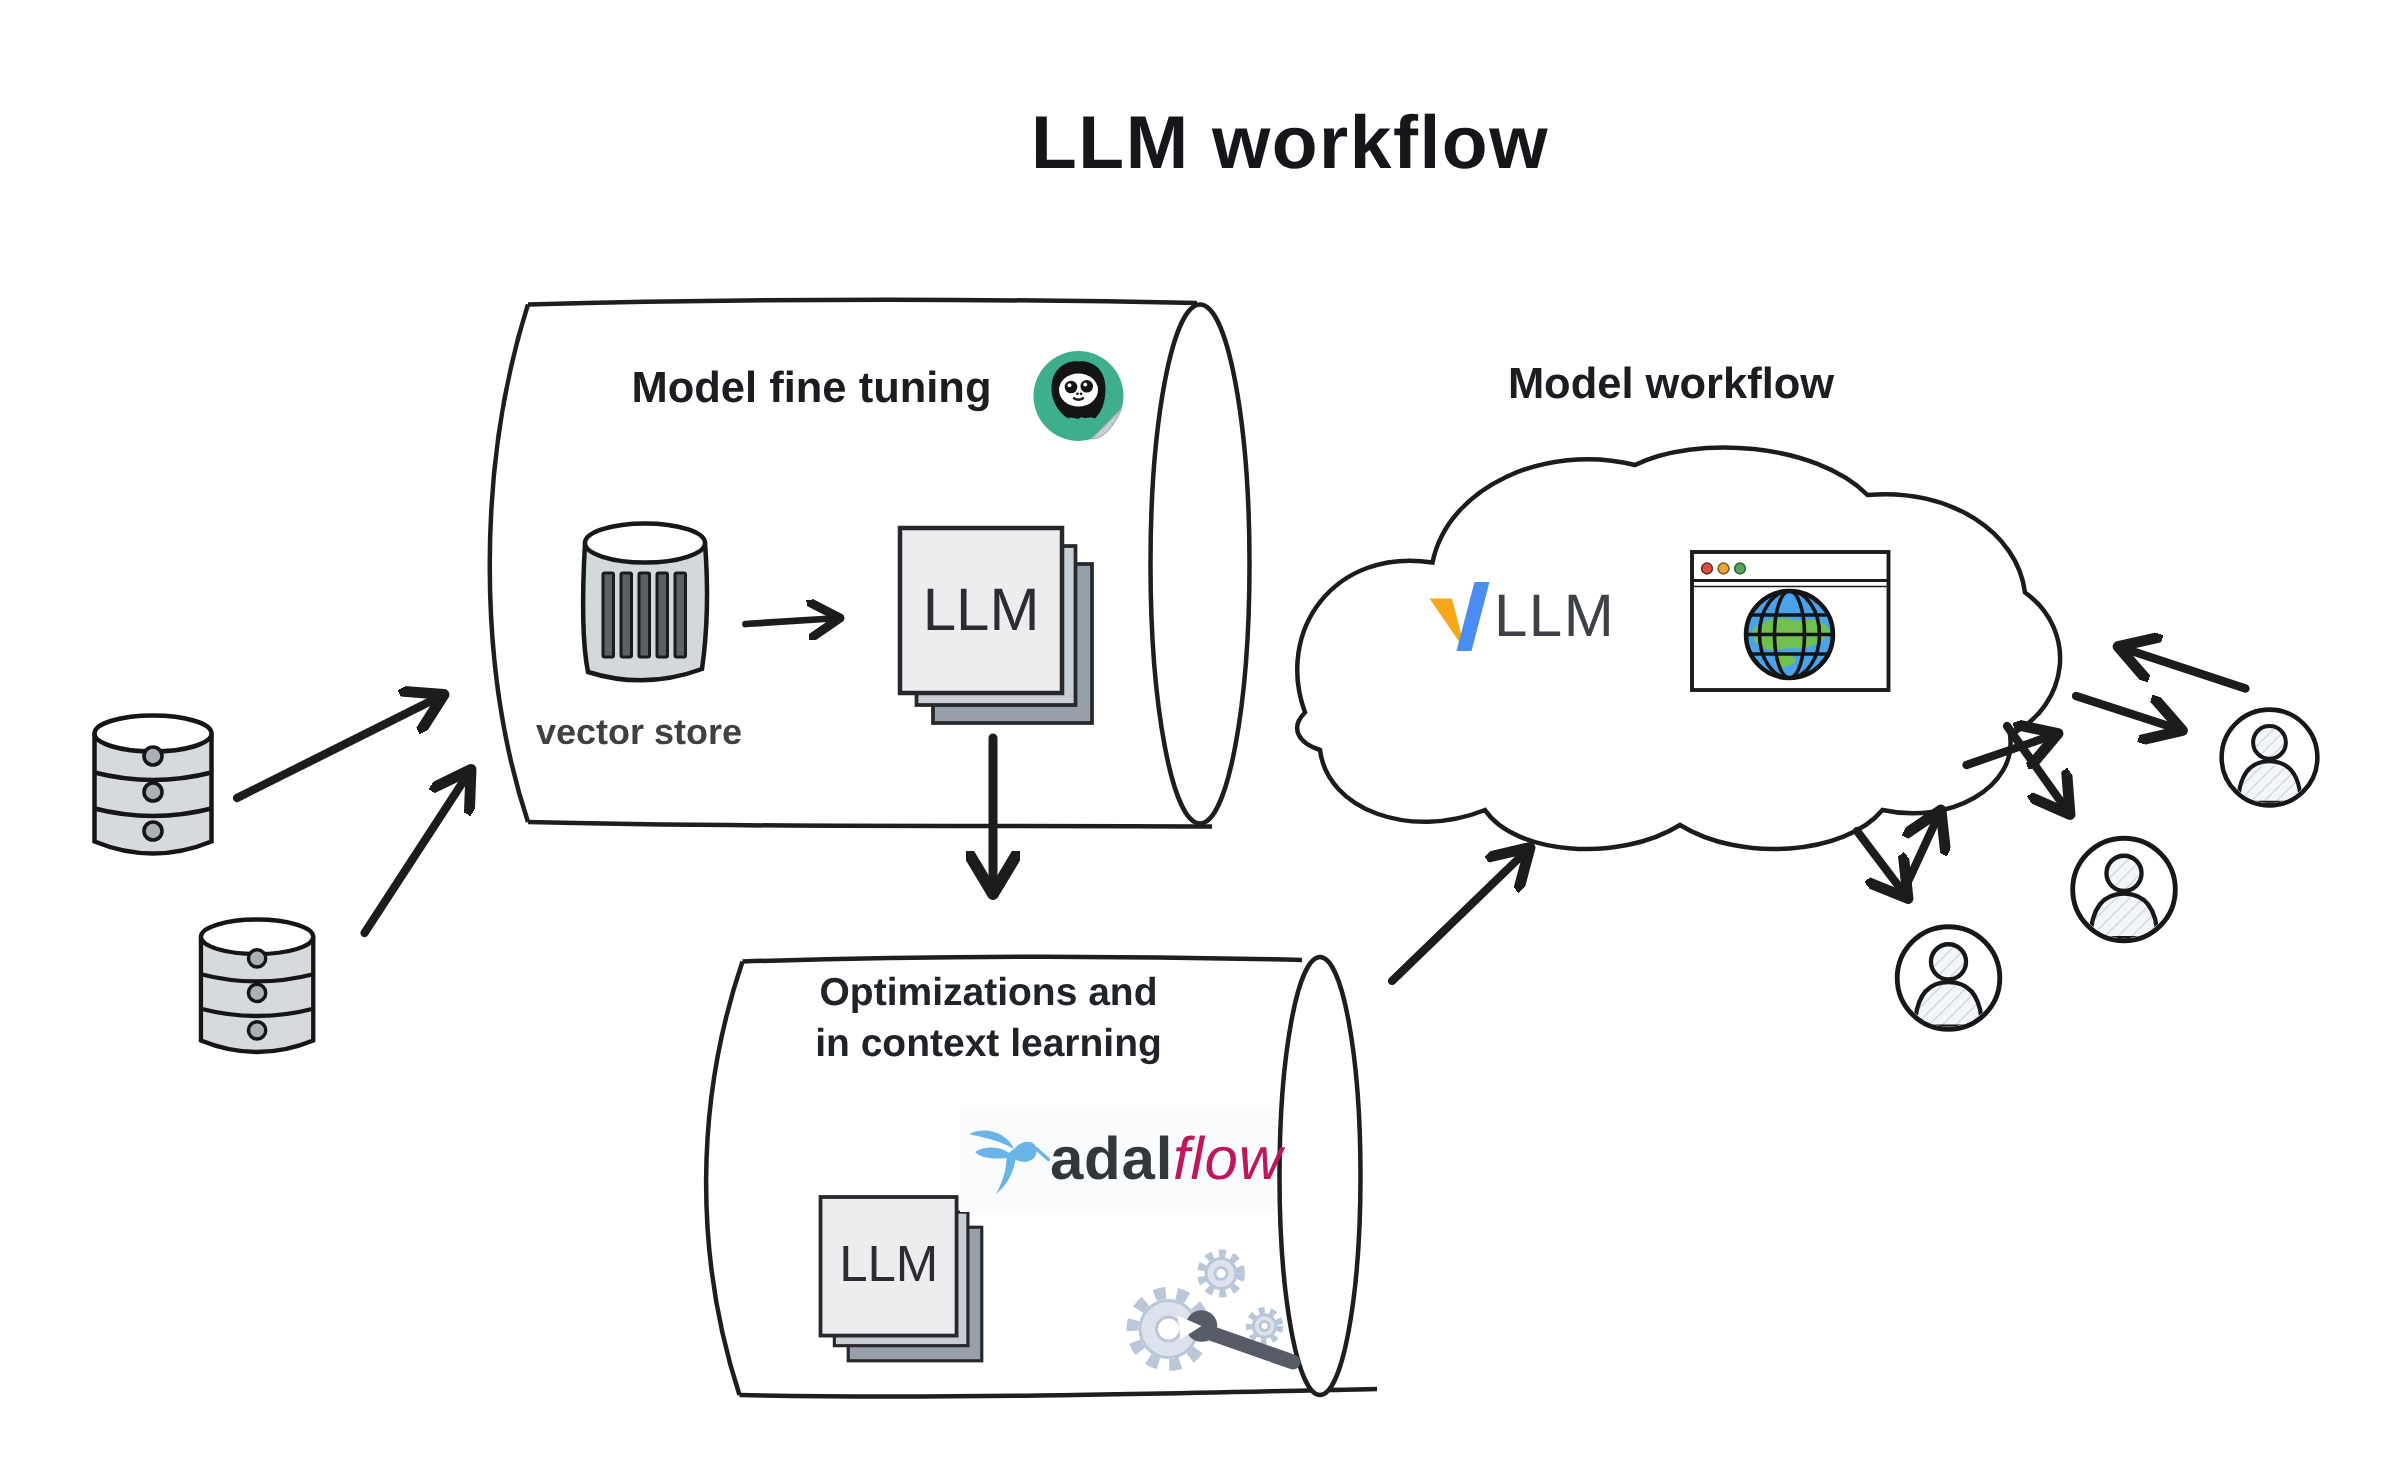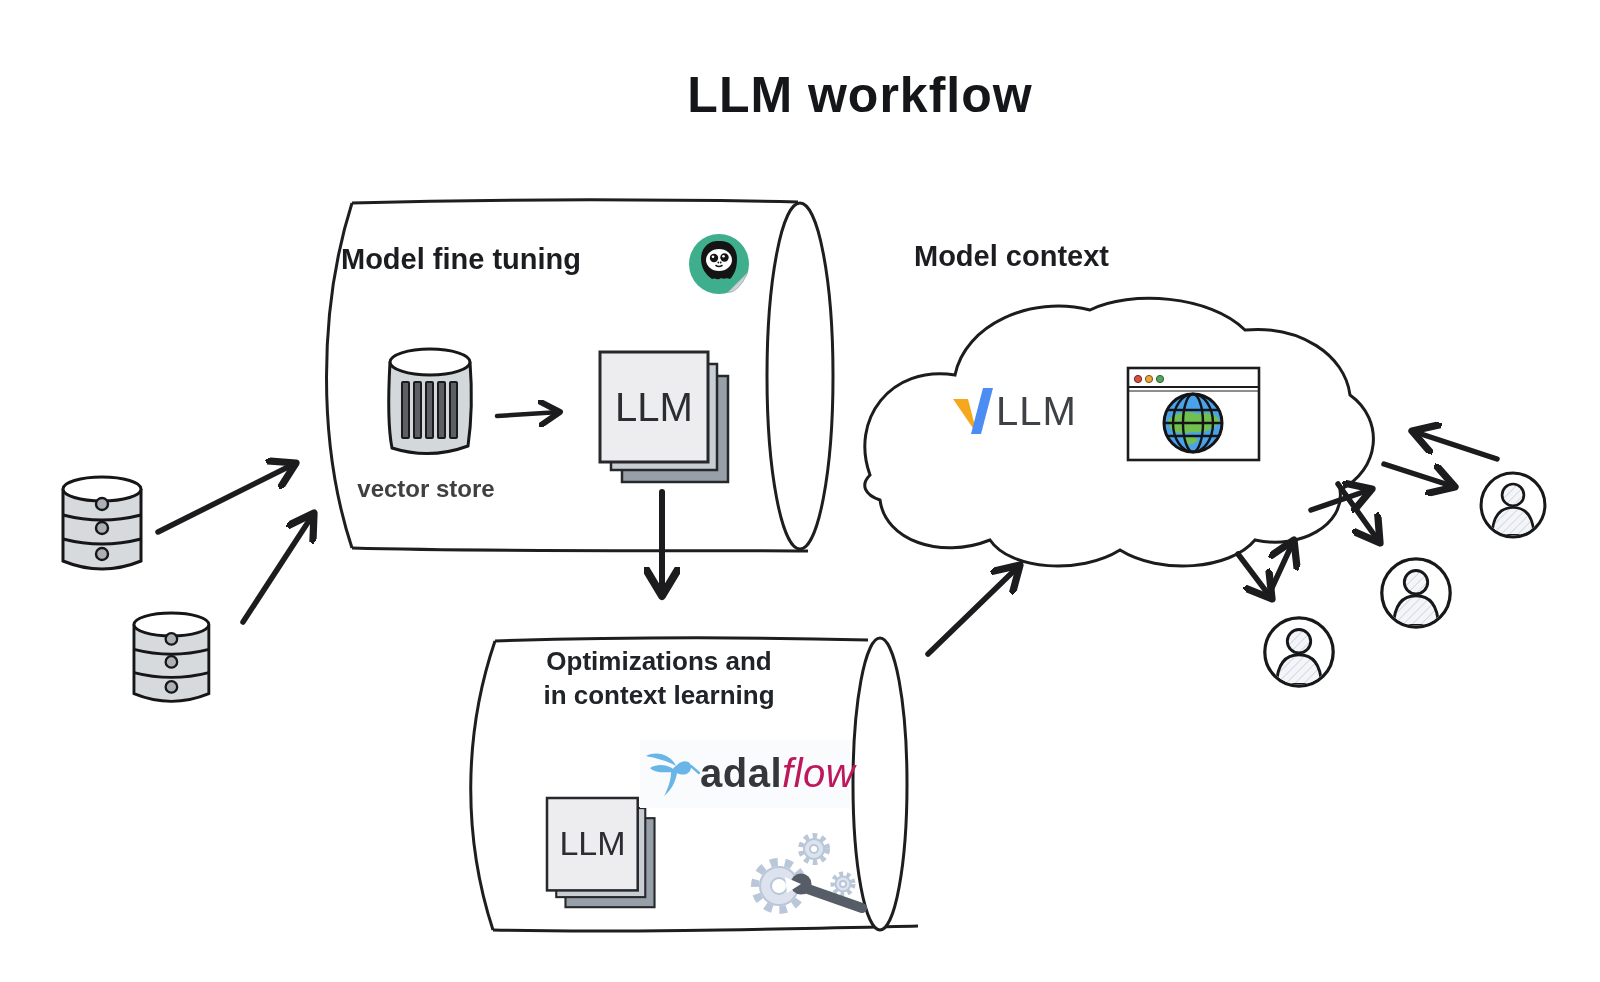--- a/index.html
+++ b/index.html
@@ -3,21 +3,21 @@
 <meta charset="utf-8">
 <style>
   html,body{margin:0;padding:0;background:#ffffff;}
   .canvas{
     position:relative;width:1600px;height:982px;background:#ffffff;overflow:hidden;
     font-family:"Liberation Sans", sans-serif;
   }
   svg.art{position:absolute;left:0;top:0;}
   .label{position:absolute;color:#1b1d20;line-height:1.15;}
   .title{font-size:50px;font-weight:600;letter-spacing:1px;text-align:center;color:#141619;}
-  .section-label{font-size:29px;font-weight:600;text-align:left;color:#1b1d20;}
+  .section-label{font-size:29px;font-weight:600;text-align:center;color:#1b1d20;}
   .small-label{font-size:24px;font-weight:700;text-align:center;color:#404040;}
   .llm-text{display:flex;align-items:center;justify-content:center;font-weight:500;color:#2b2d30;}
   .opt-line{font-size:26px;font-weight:600;text-align:center;color:#202327;}
   .vllm-word{font-size:40px;font-weight:500;color:#3e4145;letter-spacing:1px;}
   .adalflow{display:flex;align-items:baseline;font-size:40px;}
   .adalflow .adal{font-weight:700;color:#33373c;letter-spacing:0.5px;}
   .adalflow .flow{font-style:italic;font-weight:500;color:#be185d;letter-spacing:0.5px;}
 </style>
 </head>
 <body>
@@ -196,21 +196,21 @@
 </svg>
 
 <div class="label title" style="left:460px;top:67px;width:800px;">LLM workflow</div>
 
 <div class="label section-label" style="left:341px;top:243px;width:400px;">Model fine tuning</div>
 
 <div class="label small-label" style="left:326px;top:475px;width:200px;">vector store</div>
 
 <div class="label llm-text" style="left:600px;top:352px;width:108px;height:110px;font-size:40px;">LLM</div>
 
-<div class="label section-label" style="left:914px;top:240px;width:400px;">Model context</div>
+<div class="label section-label" style="left:914px;top:240px;width:400px;">Model workflow</div>
 
 <div class="label vllm-word" style="left:996px;top:388px;">LLM</div>
 
 <div class="label opt-line" style="left:459px;top:647px;width:400px;">Optimizations and</div>
 
 <div class="label opt-line" style="left:459px;top:681px;width:400px;">in context learning</div>
 
 <div class="label adalflow" style="left:700px;top:750px;">
   <span class="adal">adal</span>
       <span class="flow">flow</span>

